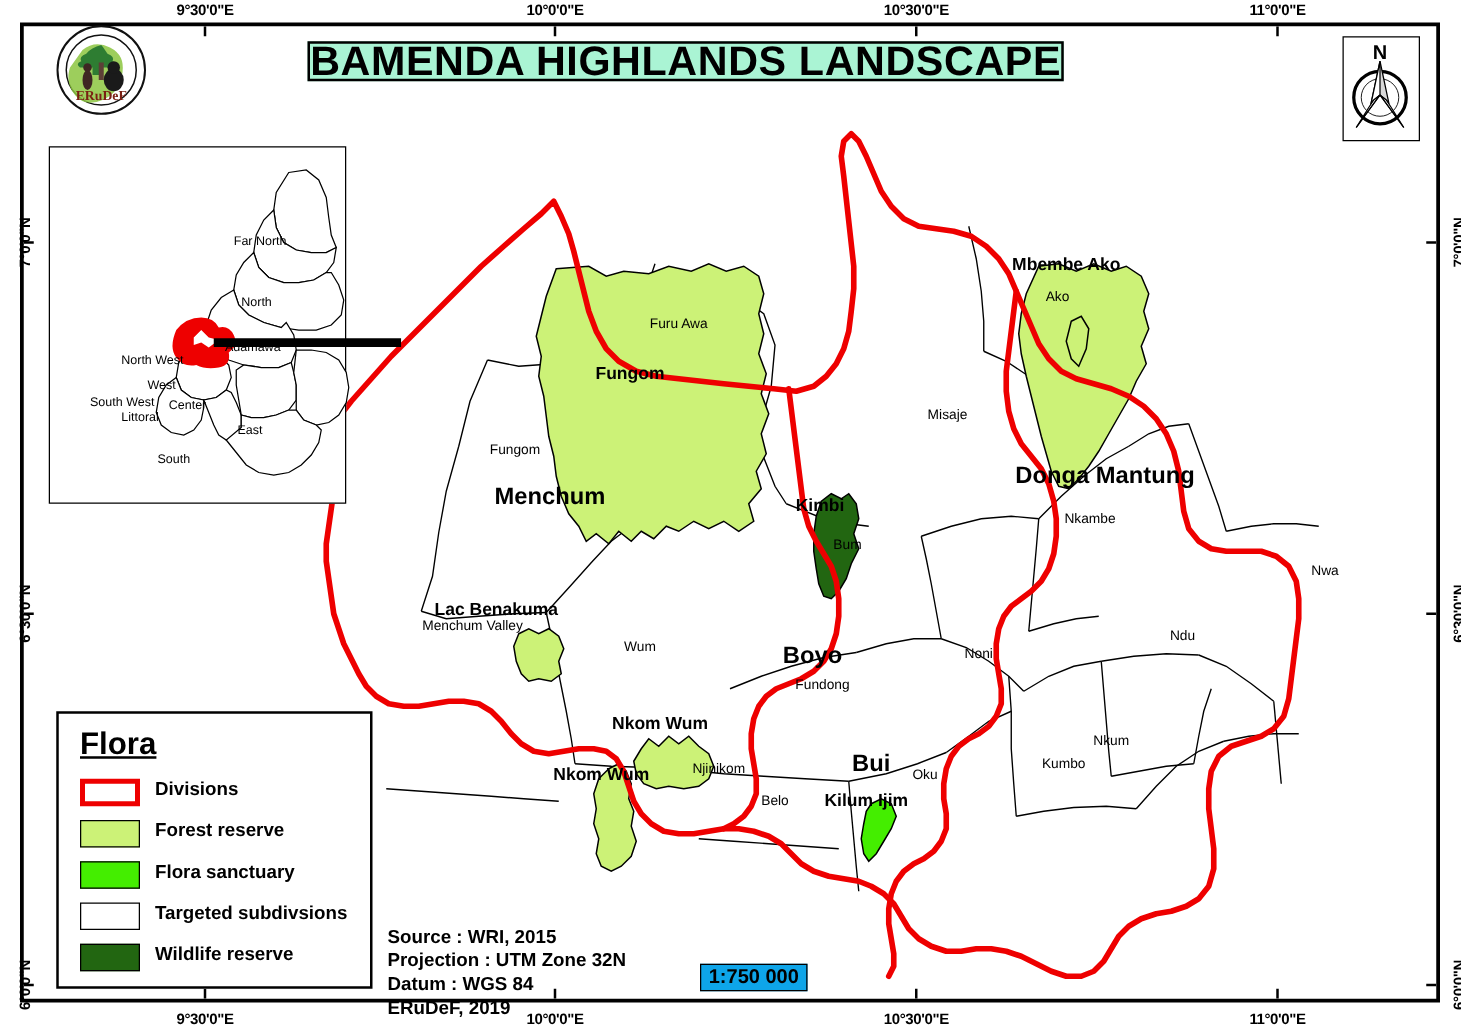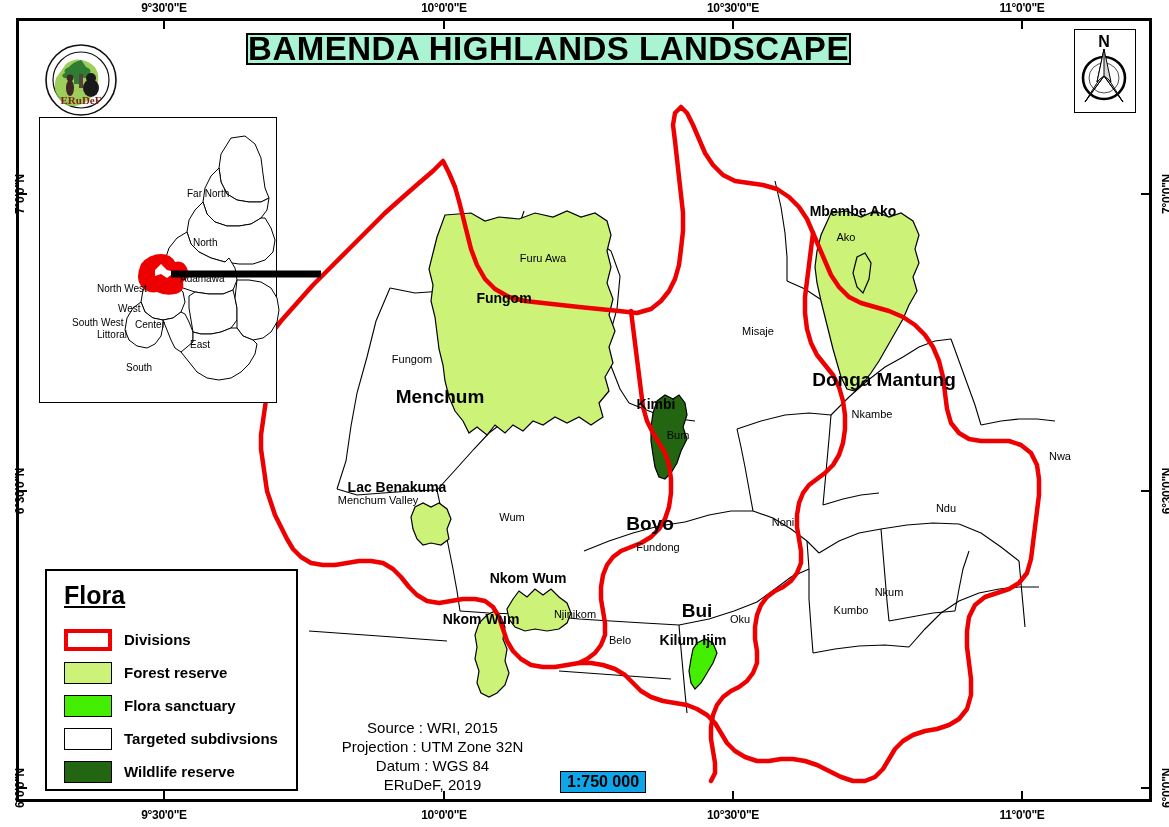--- a/index.html
+++ b/index.html
@@ -25,41 +25,41 @@
              background:#aaf4d4;border:2px solid #000;box-sizing:border-box;
              display:flex;align-items:center;justify-content:center;}
   .title-box span{font-size:33px;font-weight:bold;letter-spacing:0.5px;
                   font-family:"Liberation Sans", sans-serif;}
 
   
   .north-box{position:absolute;left:1074px;top:29px;width:62px;height:84px;
              border:1.5px solid #000;background:#fff;box-sizing:border-box;}
 
   
-  .logo{position:absolute;left:44px;top:42px;width:74px;height:76px;}
+  .logo{position:absolute;left:44px;top:18px;width:74px;height:76px;}
 
   
   .inset{position:absolute;left:39px;top:117px;width:238px;height:286px;
          border:1.5px solid #000;background:#fff;box-sizing:border-box;padding-left:45px;}
   .inset svg{display:block;}
   .inset-lbl{position:absolute;font-size:10px;white-space:nowrap;}
 
   
   .legend{position:absolute;left:45px;top:569px;width:253px;height:222px;
           border:2px solid #000;background:#fff;box-sizing:border-box;}
   .legend-title{position:absolute;left:17px;top:10px;font-size:25px;font-weight:bold;
                 text-decoration:underline;}
   .legend-rows{position:absolute;left:17px;top:52px;width:230px;}
-  .lg-row{display:flex;align-items:center;height:33px;}
+  .lg-row{display:flex;height:33px;}
   .lg-sw{width:48px;height:22px;box-sizing:border-box;margin-right:12px;flex:0 0 48px;}
   .lg-txt{font-size:15px;font-weight:bold;white-space:nowrap;}
 
   
-  .srcblock{position:absolute;left:310px;top:718px;width:245px;text-align:center;
-            font-size:15px;font-weight:normal;line-height:19px;}
+  .srcblock{position:absolute;left:310px;top:740px;width:245px;text-align:left;
+            font-size:15px;font-weight:bold;line-height:19px;}
   .scale-box{position:absolute;left:560px;top:771px;border:1.5px solid #000;
              padding:1px 6px;background:#0ea5e9;font-size:16px;font-weight:bold;}
 
   
   #mapsvg{position:absolute;left:19px;top:21px;}
   .mlbl{font-family:"Liberation Sans", sans-serif;fill:#000;}
 </style>
 </head>
 <body>
 

